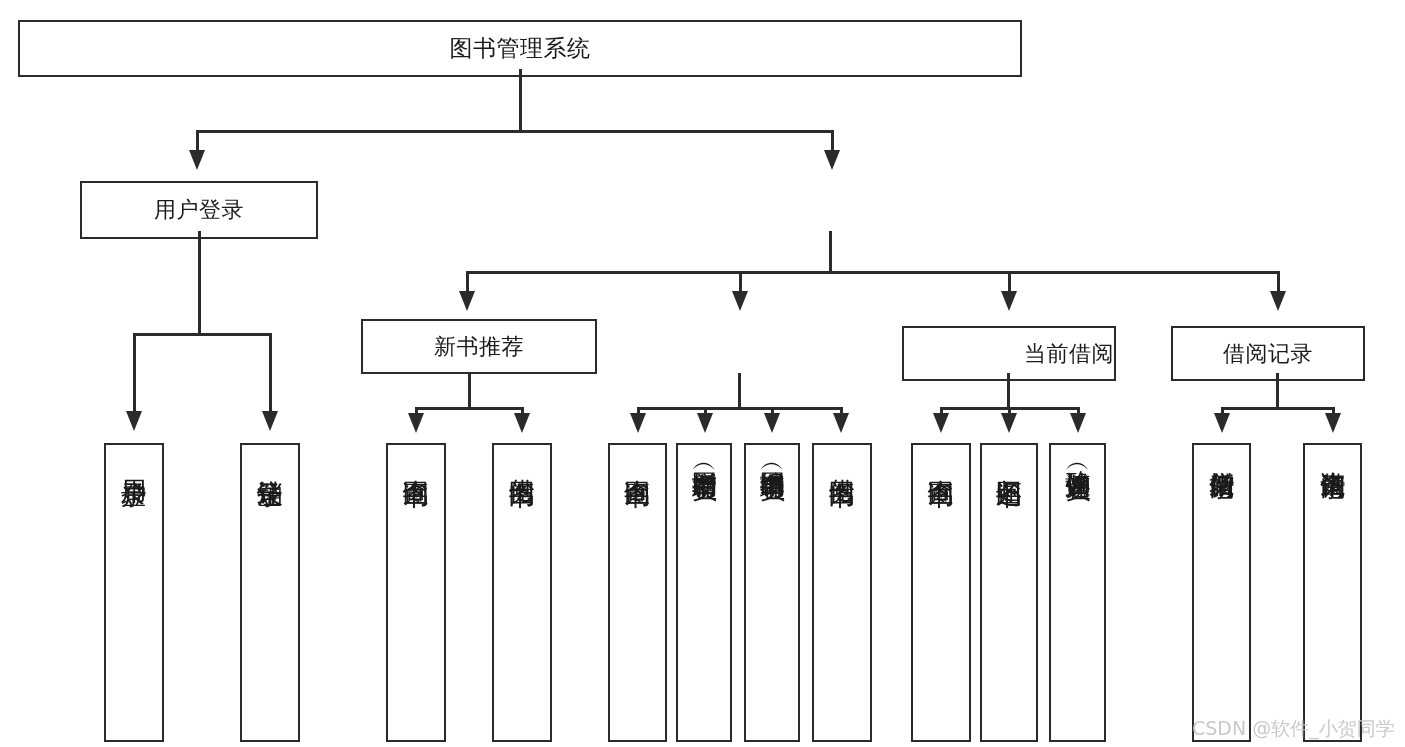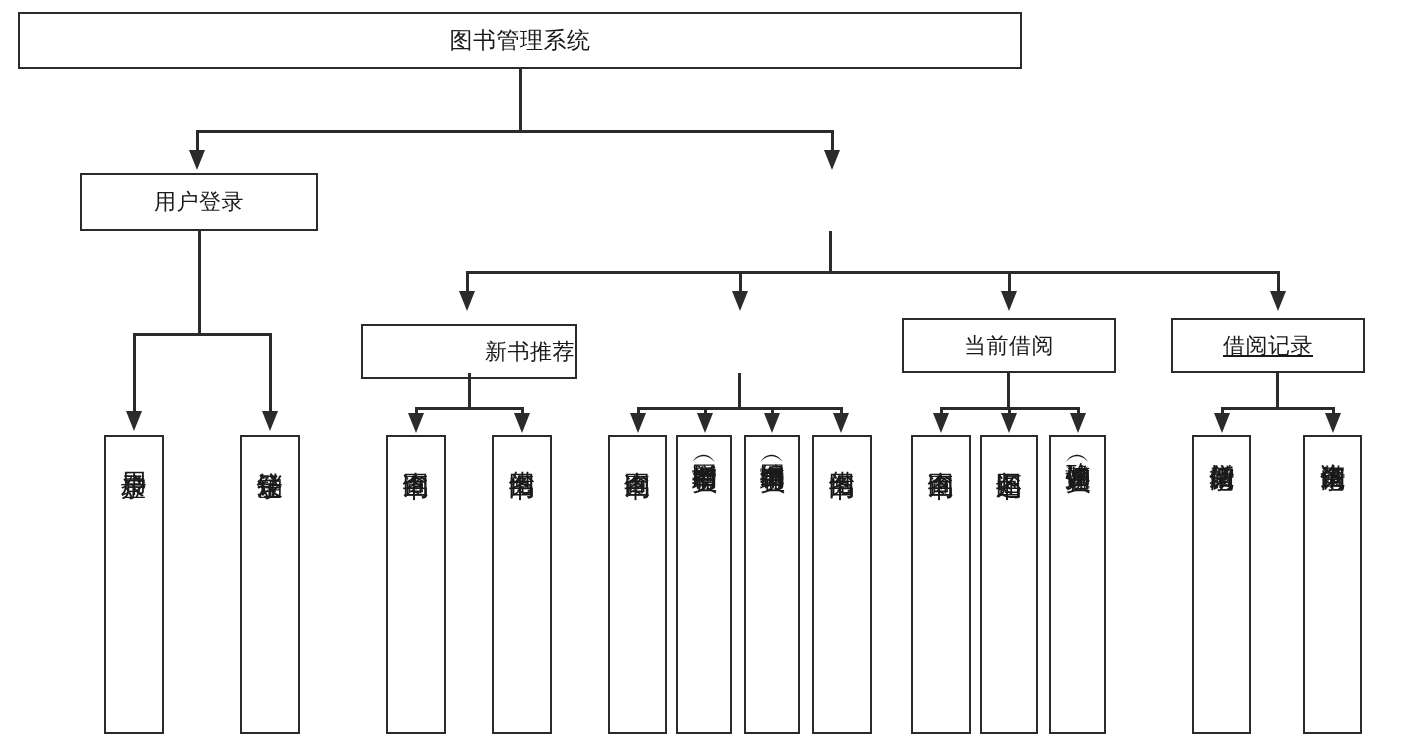--- a/index.html
+++ b/index.html
@@ -23,20 +23,21 @@
   
   .node {
     position: absolute;
     box-sizing: border-box;
     background: #ffffff;
     border: 2px solid #2b2b2b;
     display: flex;
     align-items: center;
     justify-content: center;
     color: #1a1a1a;
+    margin-top: 8px;
   }
   .node .label {
     display: block;
     text-align: center;
     line-height: 1.05;
     white-space: nowrap;
   }
 
   
   .node.horiz .label {
@@ -121,30 +122,30 @@
   <div class="hline" style="left:466px; top:271px; width:814px;"></div>
   <div class="vline" style="left:466px; top:271px; height:22px;"></div>
   <div class="vline" style="left:739px; top:271px; height:22px;"></div>
   <div class="vline" style="left:1008px; top:271px; height:22px;"></div>
   <div class="vline" style="left:1277px; top:271px; height:22px;"></div>
   <div class="arrow" style="left:459px; top:291px;"></div>
   <div class="arrow" style="left:732px; top:291px;"></div>
   <div class="arrow" style="left:1001px; top:291px;"></div>
   <div class="arrow" style="left:1270px; top:291px;"></div>
 
-  <div class="node horiz" style="left:361px; top:324px; width:216px; height:55px;justify-content:flex-end;">
+  <div class="node horiz" style="left:361px; top:311px; width:236px; height:55px;">
     <span class="label">新书推荐</span>
   </div>
 
 
-  <div class="node horiz" style="left:902px; top:318px; width:214px; height:55px;">
+  <div class="node horiz" style="left:902px; top:318px; width:214px; height:55px;justify-content:flex-end;">
     <span class="label">当前借阅</span>
   </div>
 
-  <div class="node horiz" style="left:1171px; top:318px; width:194px; height:55px;text-decoration:underline;">
+  <div class="node horiz" style="left:1171px; top:318px; width:194px; height:55px;">
     <span class="label">借阅记录</span>
   </div>
 
   <div class="vline" style="left:468px; top:373px; height:37px;"></div>
   <div class="hline" style="left:415px; top:407px; width:109px;"></div>
   <div class="vline" style="left:415px; top:407px; height:10px;"></div>
   <div class="vline" style="left:521px; top:407px; height:10px;"></div>
   <div class="arrow" style="left:408px; top:413px;"></div>
   <div class="arrow" style="left:514px; top:413px;"></div>
 
@@ -212,14 +213,17 @@
     <span class="label">确认归还（管理员）</span>
   </div>
 
   <div class="node vert tall" style="left:1192px; top:435px; width:59px; height:299px;">
     <span class="label">新增借阅记录</span>
   </div>
   <div class="node vert tall" style="left:1303px; top:435px; width:59px; height:299px;">
     <span class="label">查询借阅记录</span>
   </div>
 
+  <div id="watermark" style="left:1192px; top:716px;">
+    <span>CSDN @软件_小贺同学</span>
+  </div>
 
 </div>
 
 </body></html>

